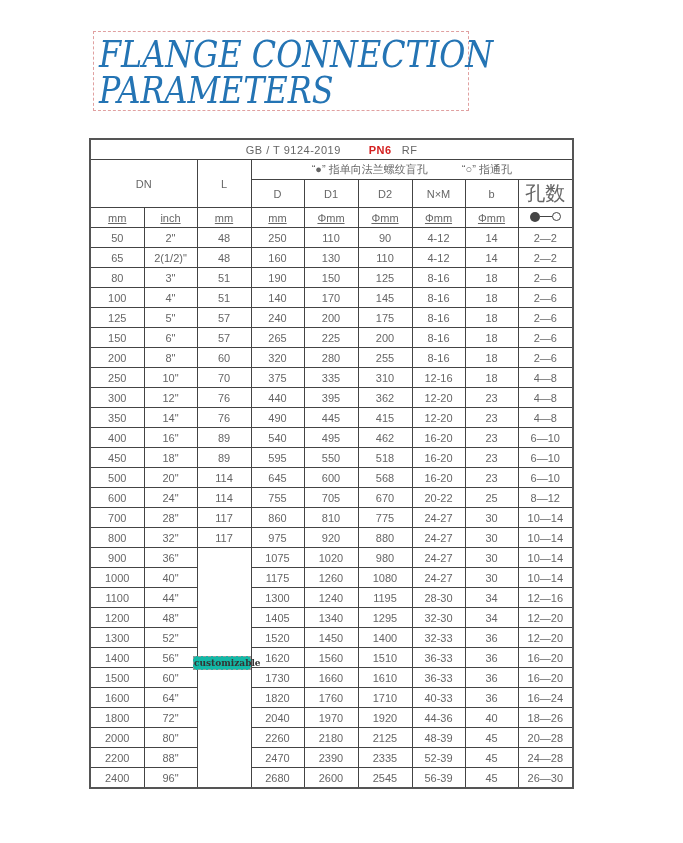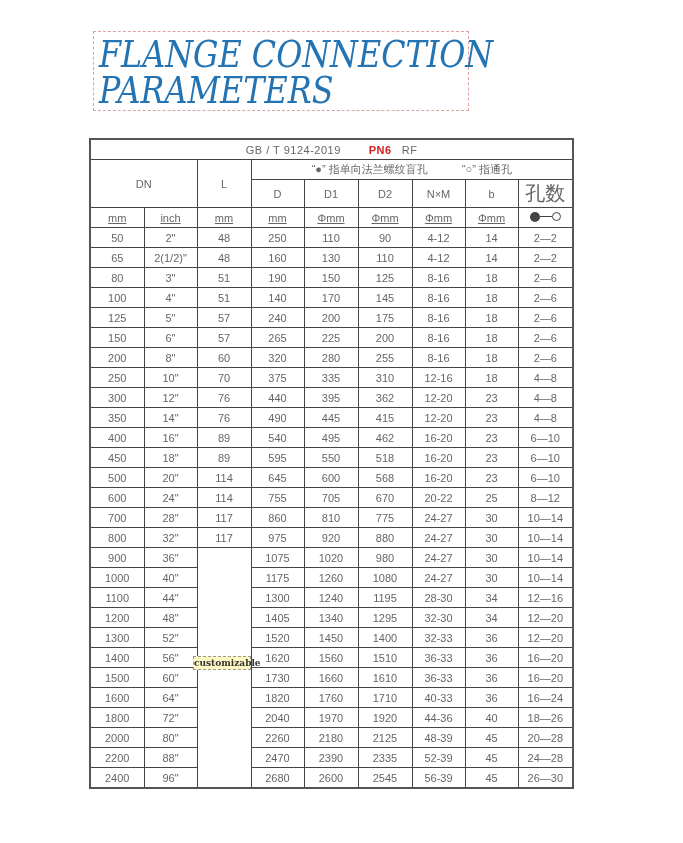--- a/index.html
+++ b/index.html
@@ -33,21 +33,21 @@
   td.colh { font-size: 15px; color: #555; height: 30px; }
   td.colh.cjk { font-size: 20px; }
   td.unit { font-size: 8px; color: #666; height: 18px; text-decoration: underline; }
   td.dn { color: #c8282f; font-size: 11px; }
   .holes-legend { display: inline-flex; align-items: center; }
   .dot-filled { width: 10px; height: 10px; border-radius: 50%; background: #444; display: inline-block; }
   .dot-open { width: 9px; height: 9px; border-radius: 50%; border: 1px solid #444; display: inline-block; box-sizing: border-box; }
   .dash { width: 12px; height: 1px; background: #444; display: inline-block; }
   .custom-label {
     position: absolute; left: 193px; top: 656px; width: 58px; height: 14px;
-    border: 1px dashed #999; box-sizing: border-box; background: #fef9c3;
+    border: 1px dashed #999; box-sizing: border-box; background: #14b8a6;
     font-family: "DejaVu Serif", "Liberation Serif", serif; font-size: 9px; color: #333;
     line-height: 12px; text-align: right; font-weight: bold;
   }
 </style>
 </head>
 <body>
 
 <div class="title-box">
   <div class="title-line l1">FLANGE CONNECTION</div>
   <div class="title-line l2">PARAMETERS</div>

